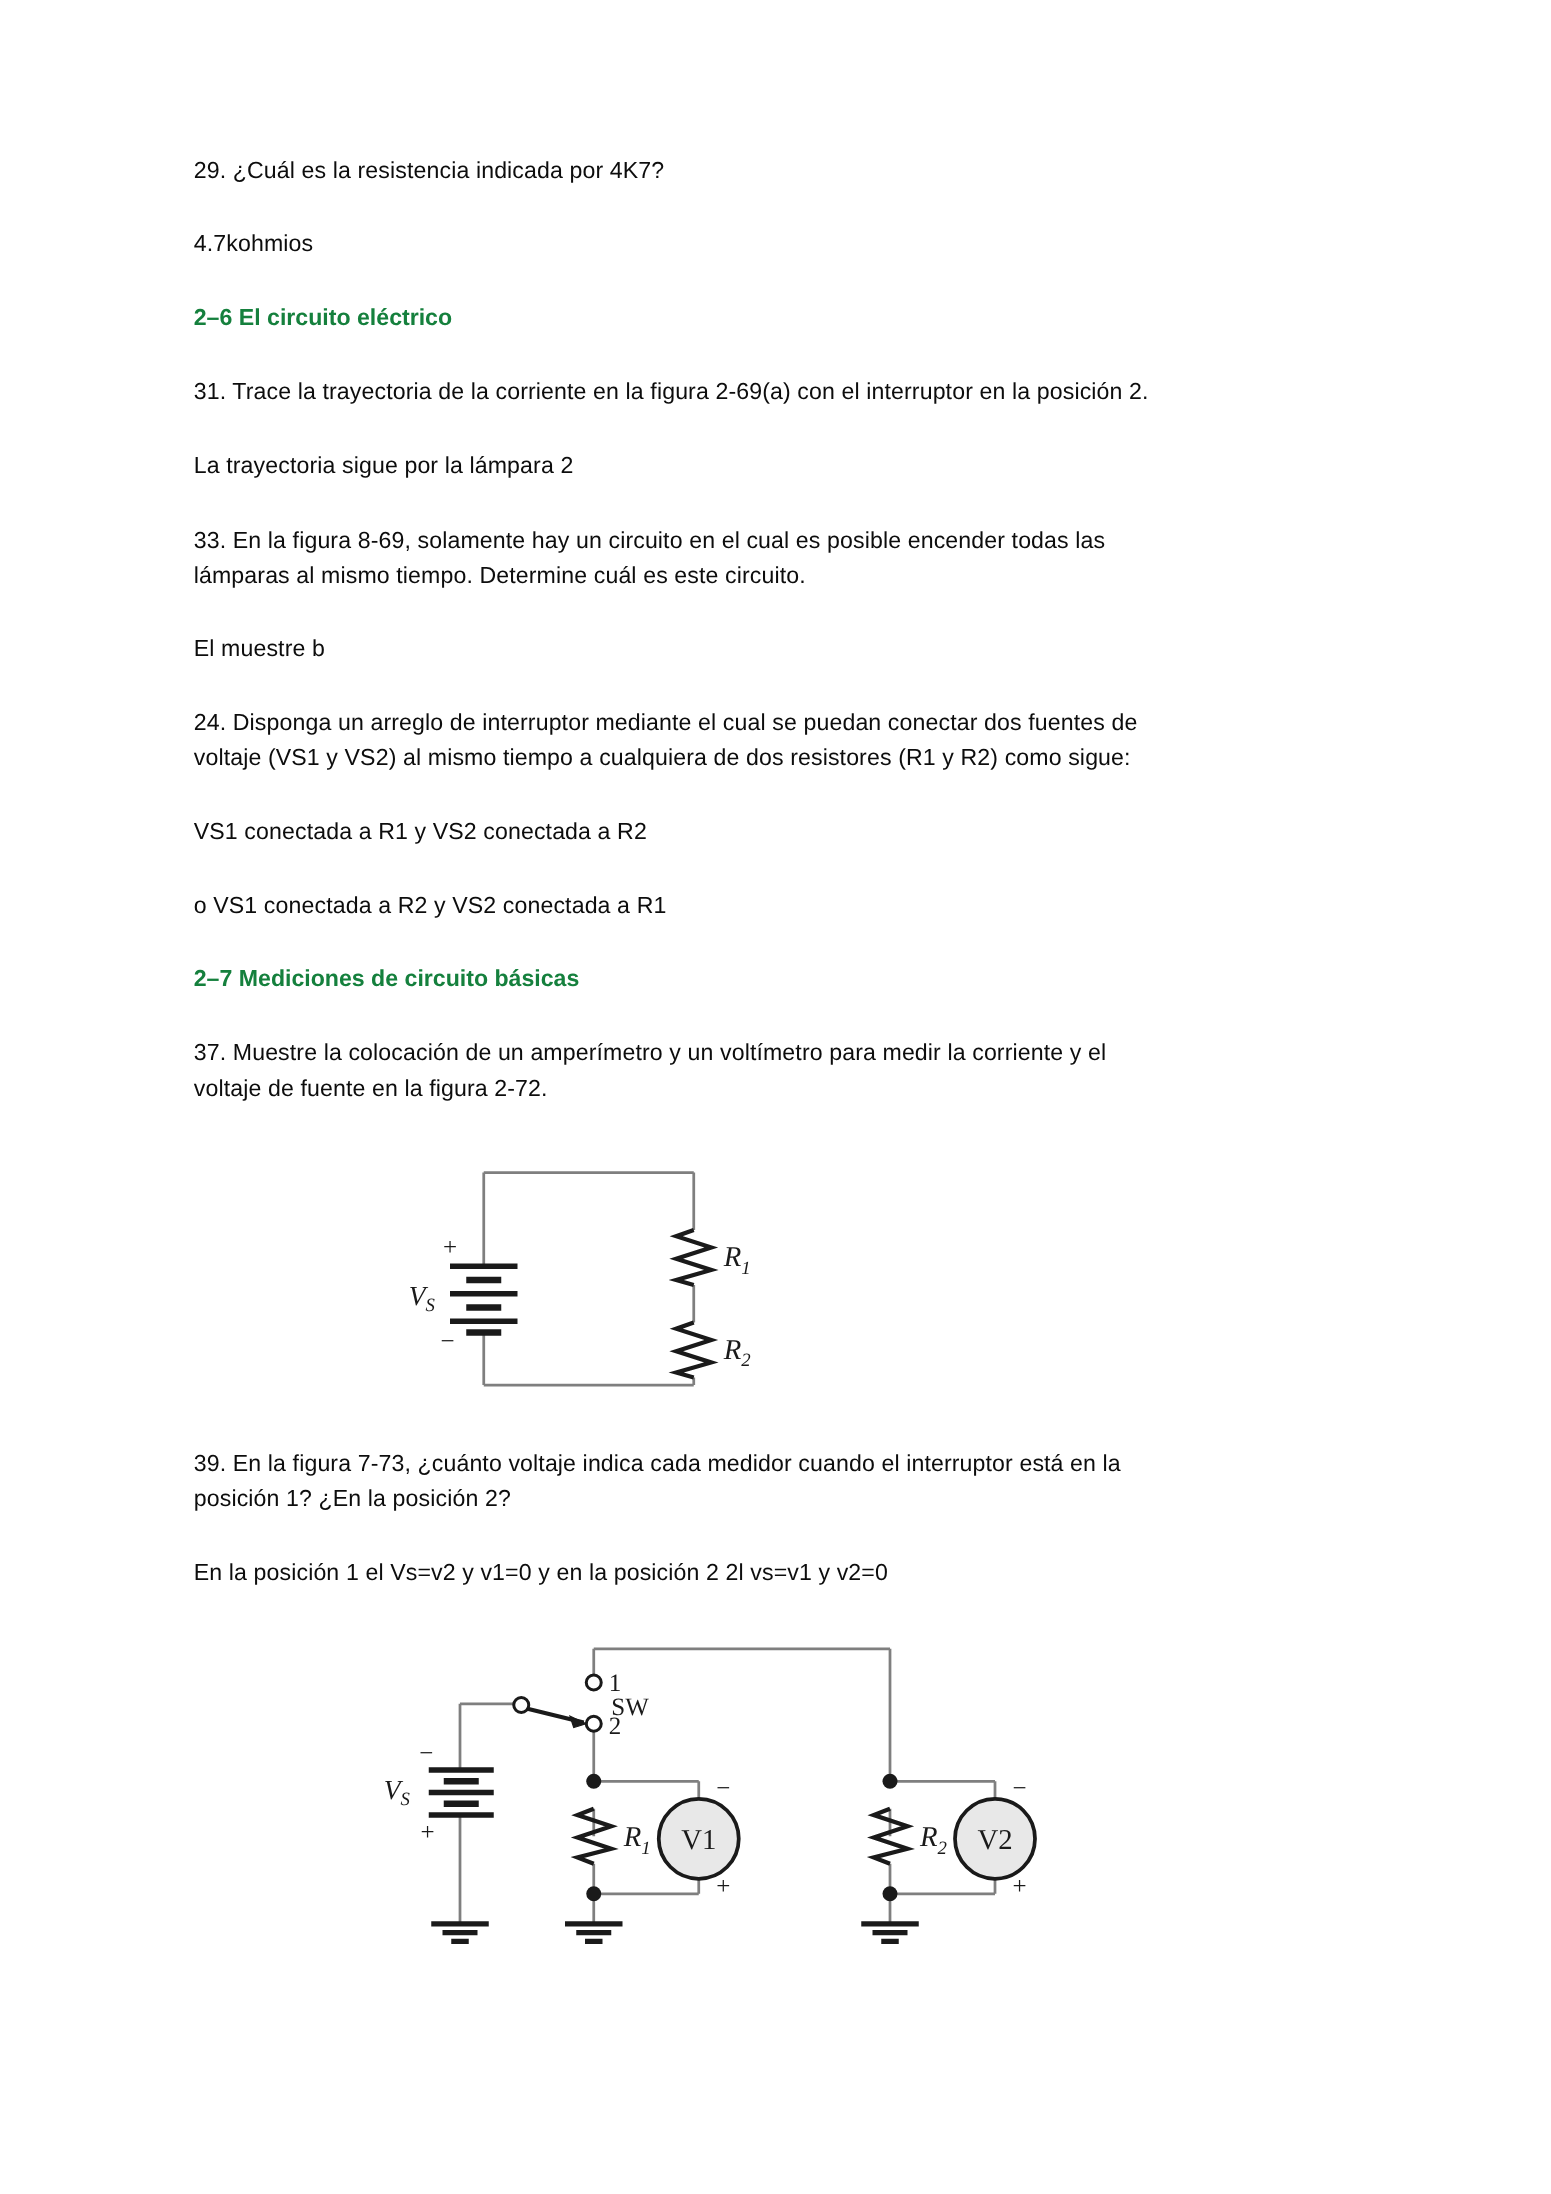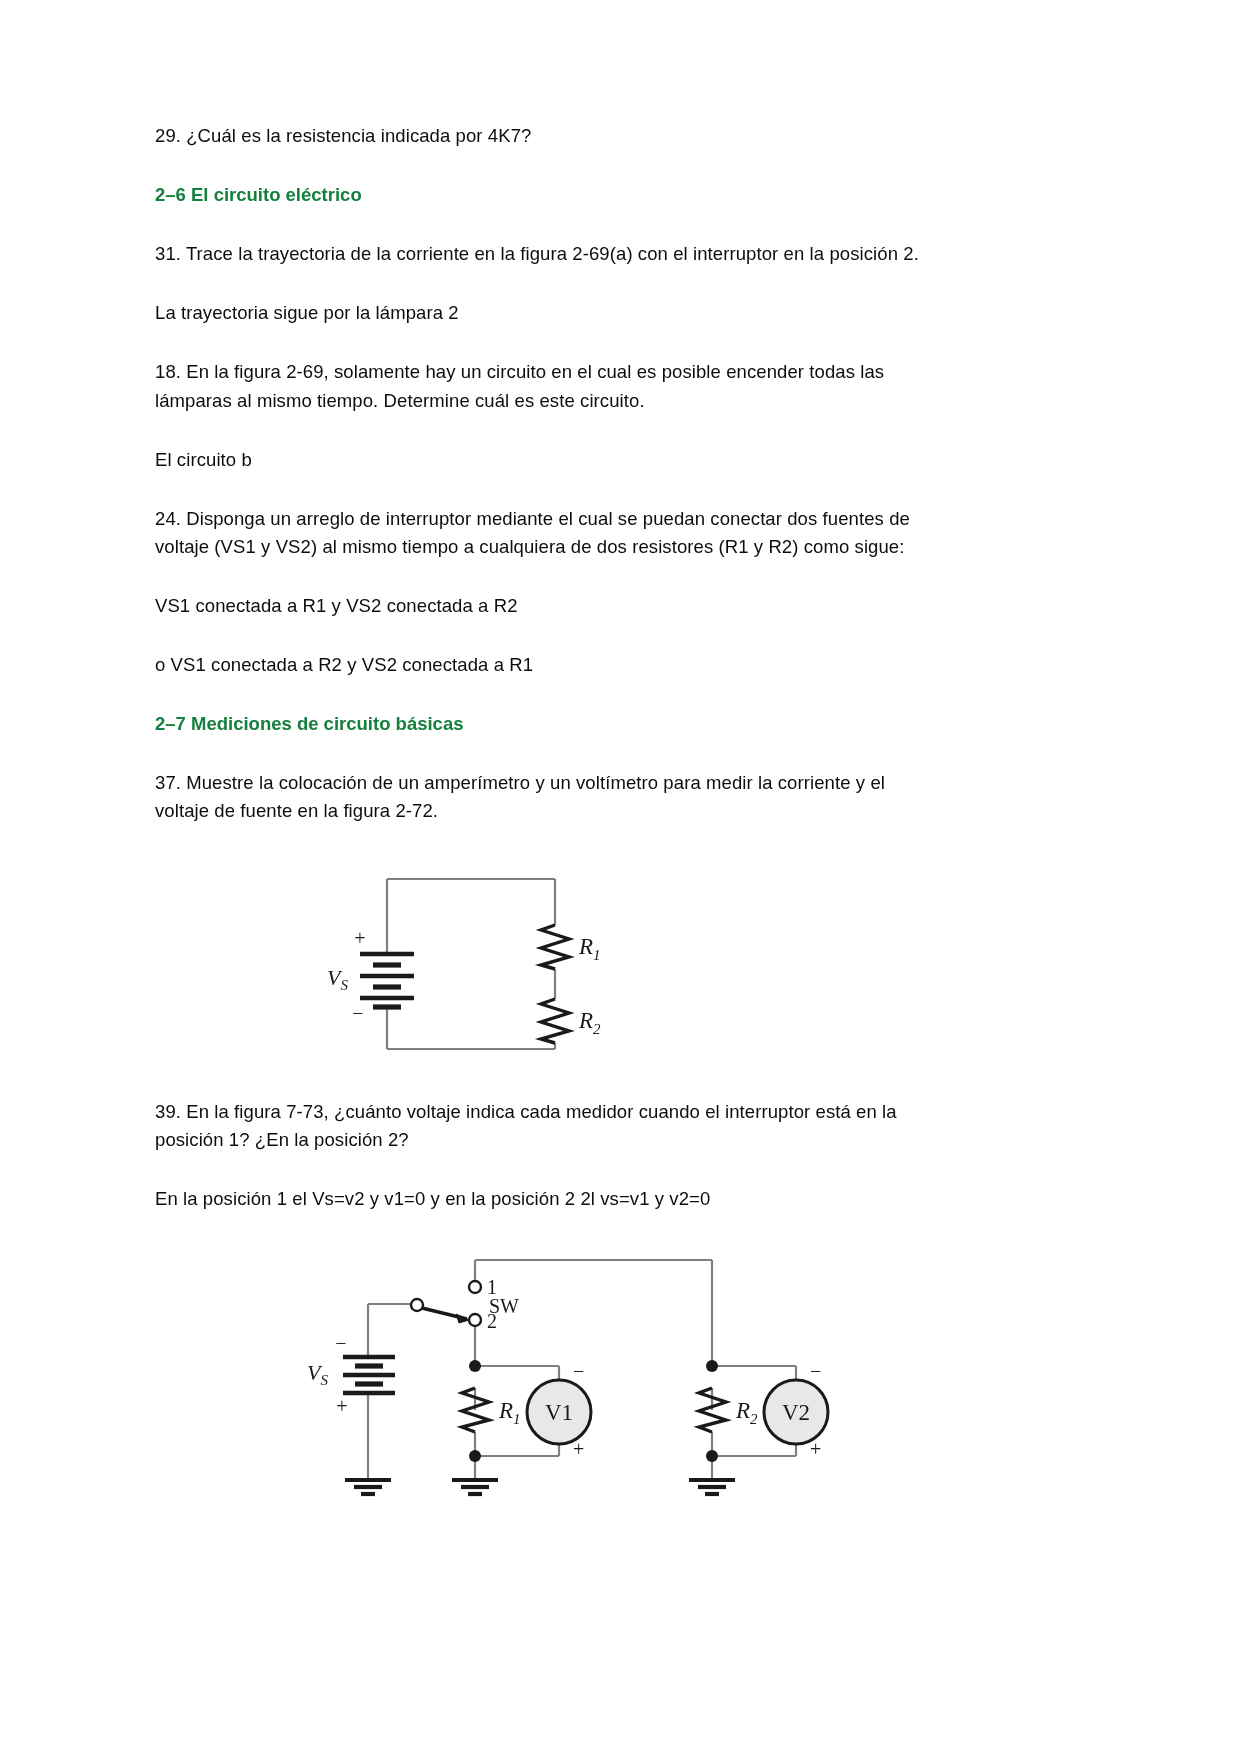--- a/index.html
+++ b/index.html
@@ -51,25 +51,26 @@
   .fig-2 { height: 270px; margin-top: 18px; }
   svg { display: block; }
 </style>
 </head>
 <body>
 
 <div class="page">
   <div class="content">
 
     <p class="para">29. ¿Cuál es la resistencia indicada por 4K7?</p>
+    <p class="para">4.7kohmios</p>
     <p class="heading">2–6 El circuito eléctrico</p>
     <p class="para">31. Trace la trayectoria de la corriente en la figura 2-69(a) con el interruptor en la posición 2.</p>
     <p class="para">La trayectoria sigue por la lámpara 2</p>
-    <p class="para">18. En la figura 2-69, solamente hay un circuito en el cual es posible encender todas las lámparas al mismo tiempo. Determine cuál es este circuito.</p>
-    <p class="para">El circuito b</p>
+    <p class="para">33. En la figura 8-69, solamente hay un circuito en el cual es posible encender todas las lámparas al mismo tiempo. Determine cuál es este circuito.</p>
+    <p class="para">El muestre b</p>
     <p class="para">24. Disponga un arreglo de interruptor mediante el cual se puedan conectar dos fuentes de voltaje (VS1 y VS2) al mismo tiempo a cualquiera de dos resistores (R1 y R2) como sigue:</p>
     <p class="para">VS1 conectada a R1 y VS2 conectada a R2</p>
     <p class="para">o VS1 conectada a R2 y VS2 conectada a R1</p>
     <p class="heading">2–7 Mediciones de circuito básicas</p>
     <p class="para">37. Muestre la colocación de un amperímetro y un voltímetro para medir la corriente y el voltaje de fuente en la figura 2-72.</p>
 
     <div class="fig-wrap fig-1">
       <svg width="775" height="215" viewBox="0 0 775 215">
 
         <g fill="none" stroke="#7f7f7f" stroke-width="2.2">

